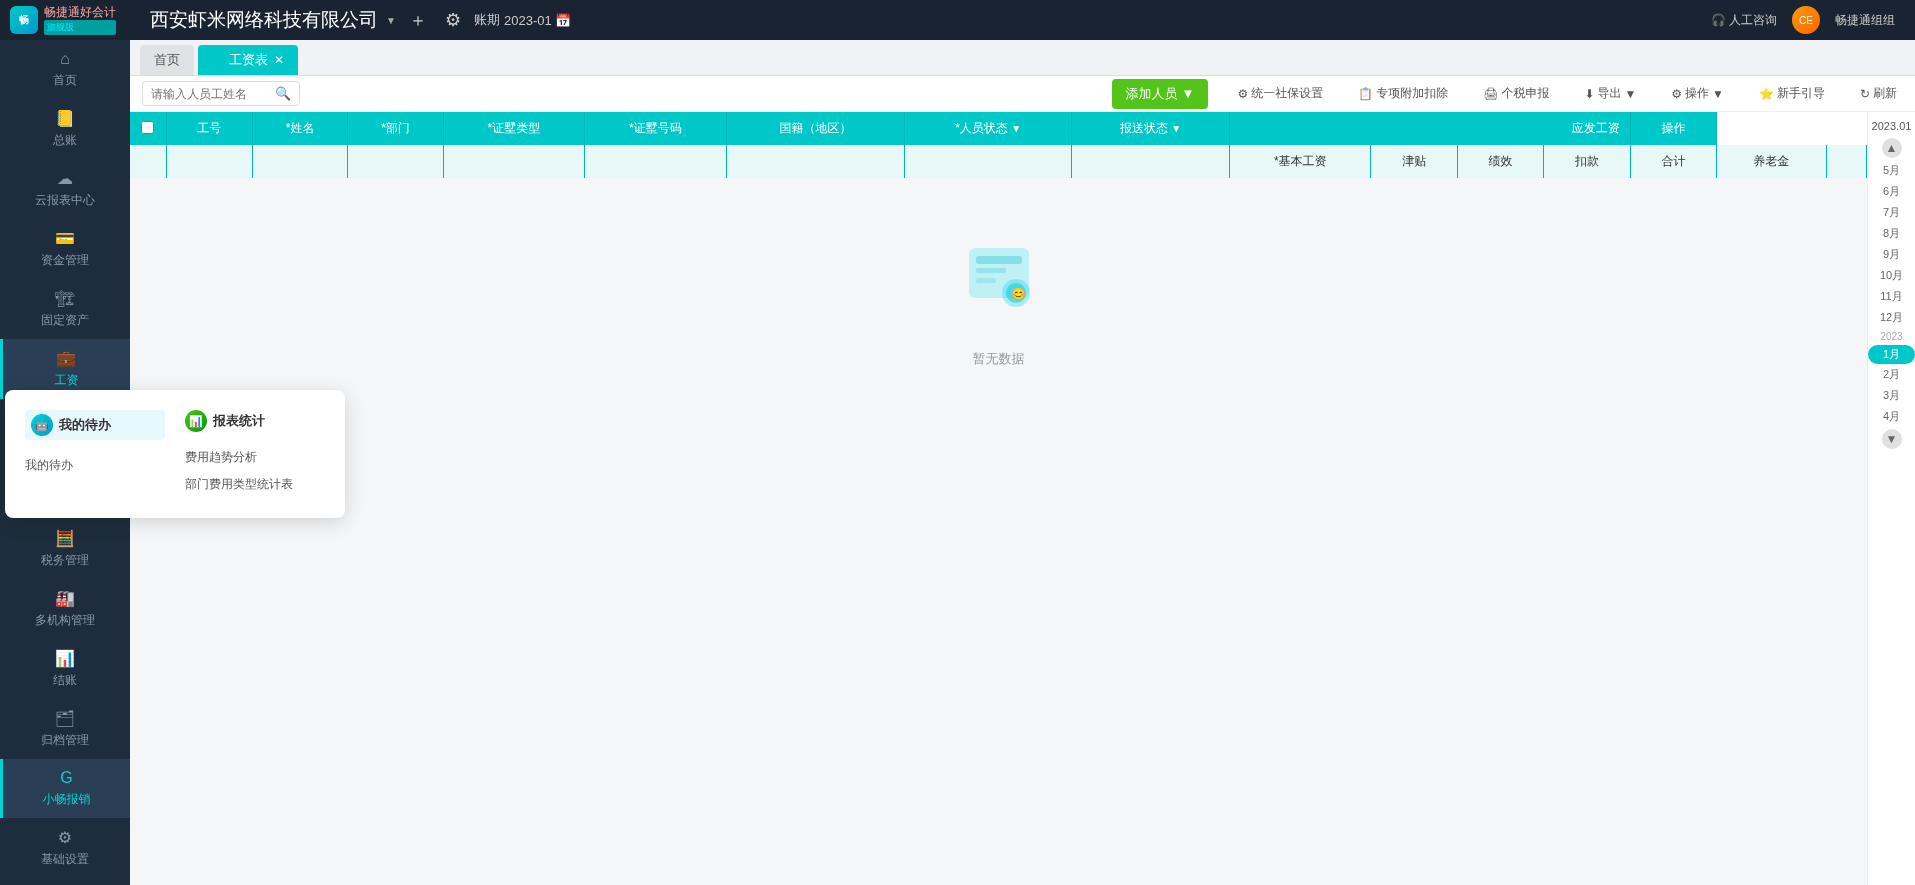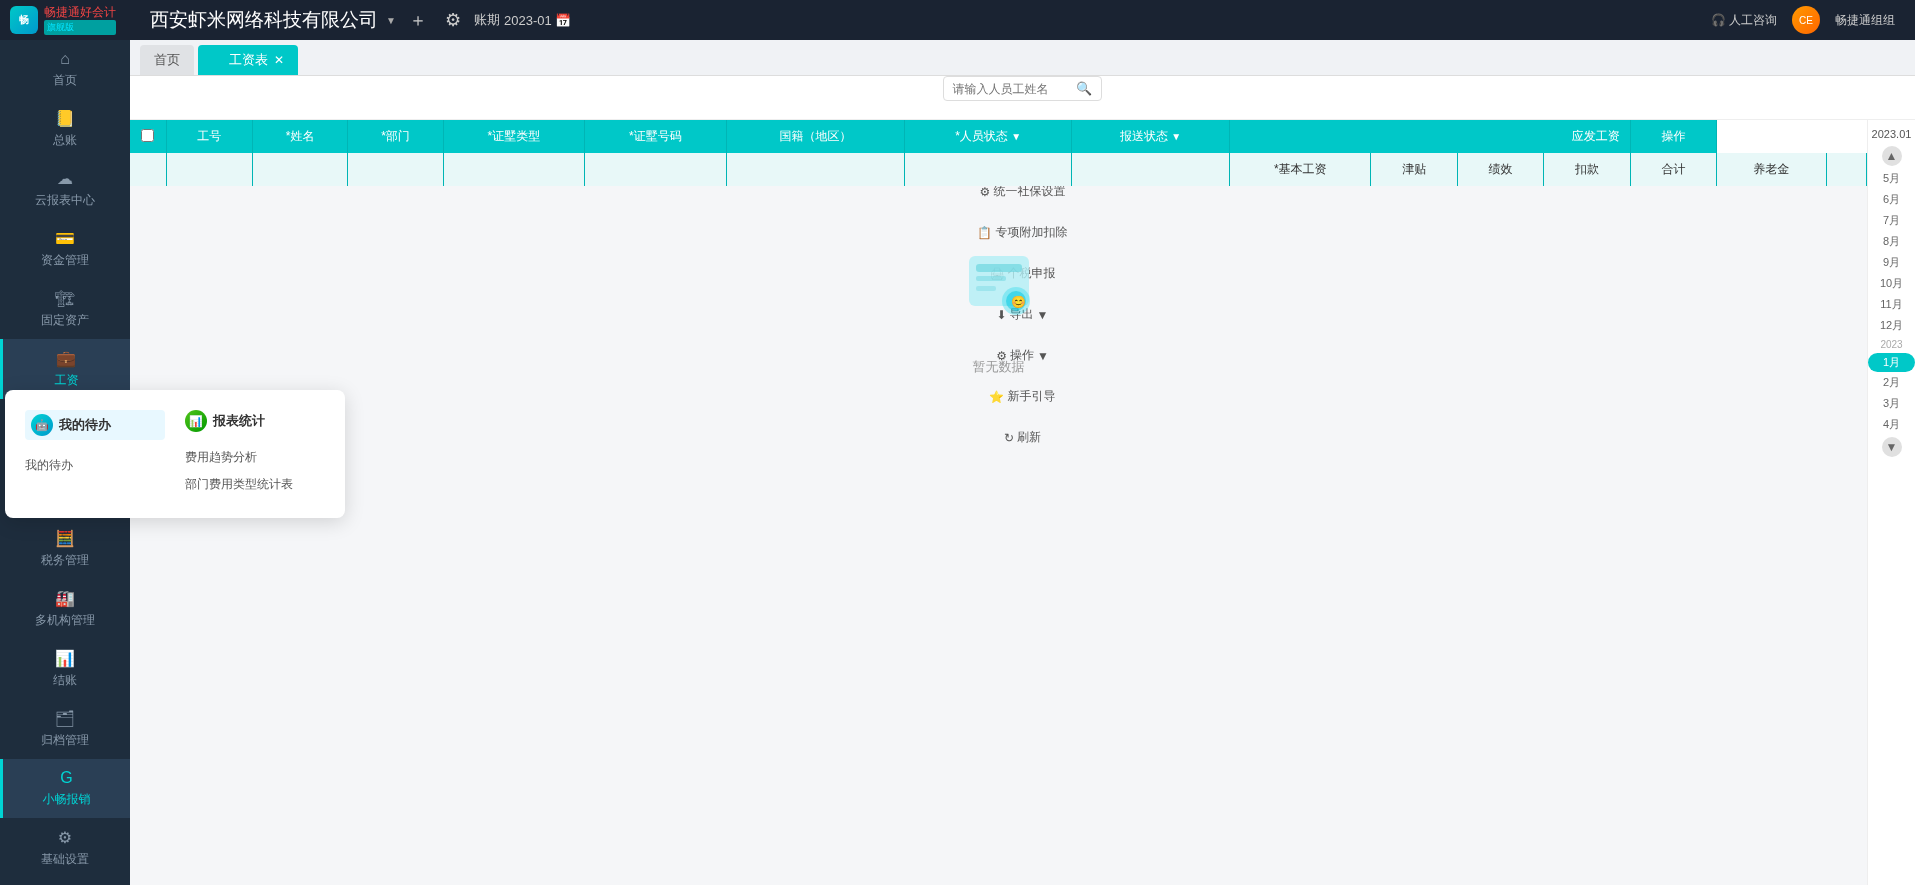--- a/index.html
+++ b/index.html
@@ -26,21 +26,21 @@
       background: linear-gradient(135deg, #00c8c8, #0099cc);
       border-radius: 6px;
       display: flex;
       align-items: center;
       justify-content: center;
       color: white;
       font-size: 10px;
       font-weight: bold;
     }
     .logo-text {
-      color: #ef4444;
+      color: #fca5a5;
       font-size: 12px;
       line-height: 1.2;
     }
     .logo-sub {
       color: #00e5ff;
       font-size: 9px;
       background: #00a0a0;
       padding: 1px 3px;
       border-radius: 2px;
     }
@@ -177,29 +177,28 @@
       color: white;
       padding-left: 31px;
     }
     .tab-close {
       font-size: 12px;
       cursor: pointer;
     }
 
     
     .toolbar {
-      height: 44px;
+      height: 36px;
       background: white;
       display: flex;
       align-items: center;
       padding: 0 12px;
-      gap: 16px;
+      gap: 23px;
       border-bottom: 1px solid #eee;
       flex-shrink: 0;
-      flex-direction: column;
     }
     .search-input-wrap {
       display: flex;
       align-items: center;
       border: 1px solid #ddd;
       border-radius: 4px;
       padding: 4px 8px;
       gap: 4px;
       background: white;
     }

